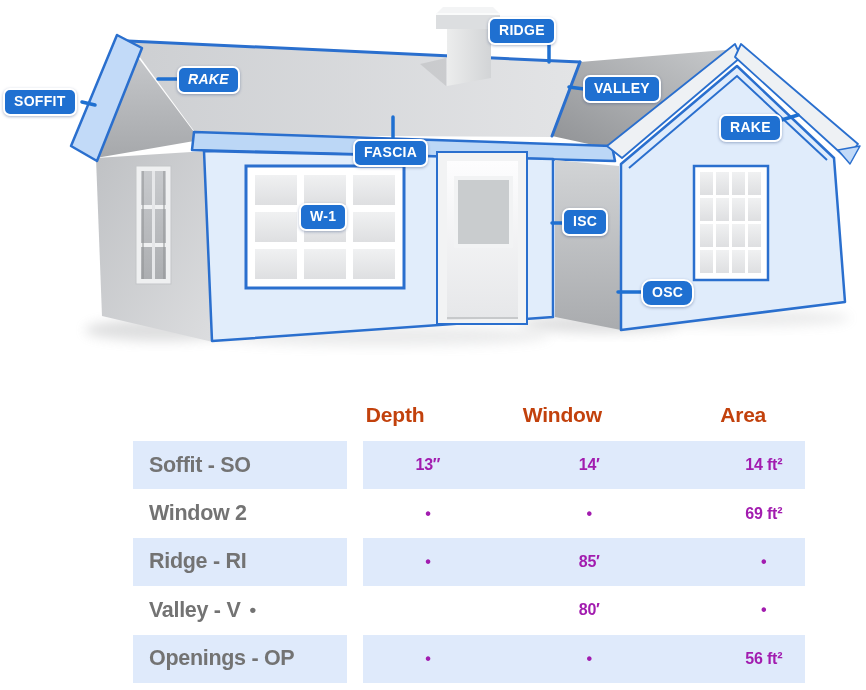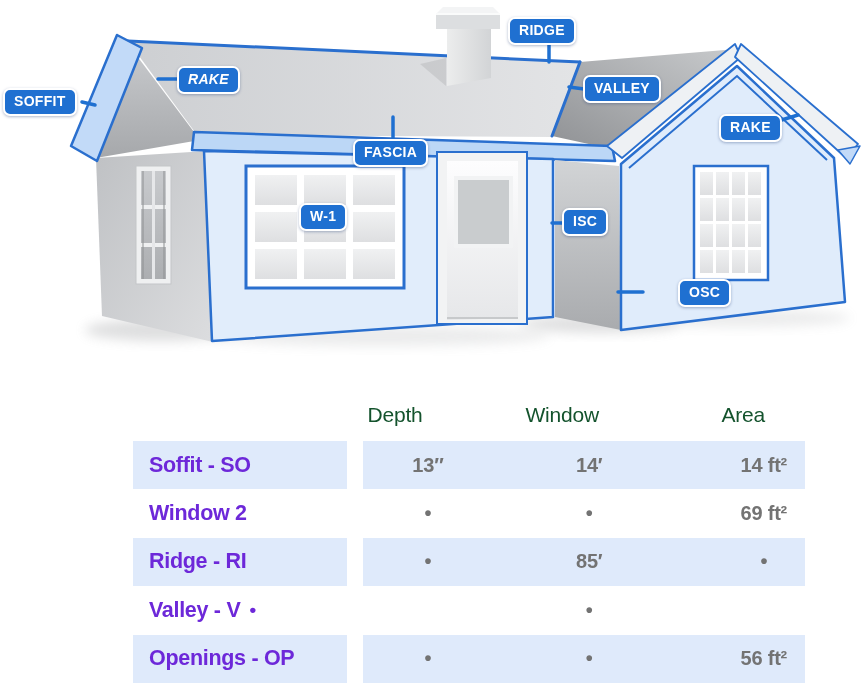--- a/index.html
+++ b/index.html
@@ -25,37 +25,37 @@
     box-shadow:0 1px 3px rgba(20,50,110,0.35);
     white-space:nowrap;
   }
 
   
   .thead {
     position:absolute; left:347px; top:403px; width:458px;
     display:grid; grid-template-columns:21% 52% 27%;
   }
   .thead span {
-    text-align:center; color:#14532d; font-size:21px; font-weight:normal;
+    text-align:center; color:#c2410c; font-size:21px; font-weight:bold;
     letter-spacing:-0.2px;
   }
   .rows { position:absolute; left:133px; top:441px; width:672px; }
   .trow { display:flex; height:48.4px; }
   .lcell {
     width:198px; margin-right:16px; padding-left:16px;
     display:flex; align-items:center;
-    color:#6d28d9; font-size:21.5px; font-weight:bold; letter-spacing:-0.3px;
+    color:#737373; font-size:21.5px; font-weight:bold; letter-spacing:-0.3px;
   }
   .label-dot { margin-left:9px; font-size:19px; }
   .dcell {
     flex:1; display:grid; grid-template-columns:21% 52% 27%;
     align-items:center;
   }
   .dcell span {
-    text-align:center; color:#737373; font-size:20px; font-weight:bold;
+    text-align:center; color:#a21caf; font-size:16px; font-weight:bold;
     letter-spacing:-0.2px;
     padding-left:37px;
   }
   .shaded .lcell, .shaded .dcell { background:#dfeafb; }
 </style>
 </head>
 <body>
 
 <div class="stage">
 
@@ -205,26 +205,26 @@
       <line x1="569" y1="87" x2="584" y2="89"></line>
       <line x1="775" y1="122" x2="798" y2="115"></line>
       <line x1="552" y1="223" x2="564" y2="223"></line>
       <line x1="618" y1="292" x2="643" y2="292"></line>
     </g>
   </svg>
 
   <div class="chip" style="left:3px;   top:88px;">SOFFIT</div>
   <div class="chip" style="left:177px; top:66px;font-style:italic;">RAKE</div>
   <div class="chip" style="left:353px; top:91px;margin-top:48px;">FASCIA</div>
-  <div class="chip" style="left:508px; top:17px;">RIDGE</div>
+  <div class="chip" style="left:488px; top:17px;">RIDGE</div>
   <div class="chip" style="left:583px; top:75px;">VALLEY</div>
   <div class="chip" style="left:719px; top:114px;">RAKE</div>
   <div class="chip" style="left:299px; top:203px;">W-1</div>
   <div class="chip" style="left:562px; top:208px;">ISC</div>
-  <div class="chip" style="left:678px; top:279px;">OSC</div>
+  <div class="chip" style="left:641px; top:279px;border-radius:10px;">OSC</div>
 
   <div class="thead">
     <span>Depth</span>
     <span>Window</span>
     <span>Area</span>
   </div>
 
   <div class="rows">
 
     <div class="trow shaded">
@@ -254,20 +254,21 @@
       </div>
     </div>
 
     <div class="trow">
       <div class="lcell">
         <span>Valley - V</span>
         <span class="label-dot">•</span>
       </div>
       <div class="dcell">
         <span></span>
+        <span>80′</span>
         <span>•</span>
       </div>
     </div>
 
     <div class="trow shaded">
       <div class="lcell">Openings - OP</div>
       <div class="dcell">
         <span>•</span>
         <span>•</span>
         <span>56 ft²</span>

